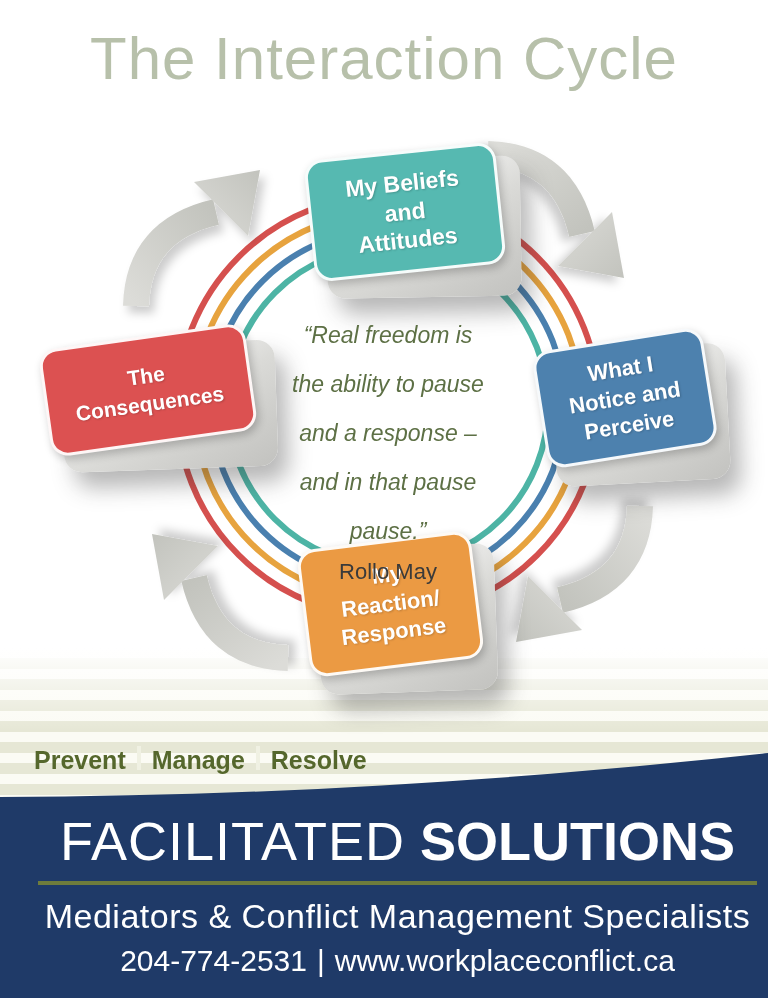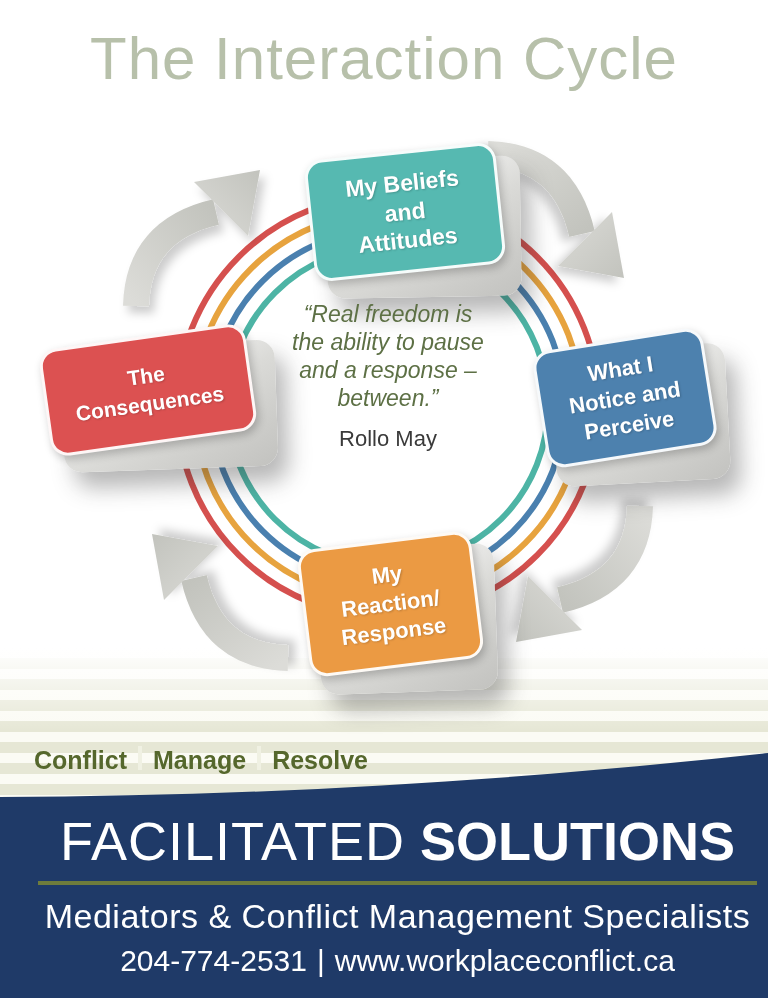--- a/index.html
+++ b/index.html
@@ -46,21 +46,21 @@
   #card-notice .card-face{background:#4d81ae;font-size:22px;line-height:1.3;}
   #card-notice .card-back{inset:10px -14px -28px 12px;transform:rotate(6deg);}
   #card-reaction{left:303px;top:540px;width:175px;height:128px;transform:rotate(-7deg);}
   #card-reaction .card-face{background:#eb9a43;font-size:22px;line-height:1.3;}
   #card-reaction .card-back{inset:8px -16px -26px 14px;transform:rotate(5deg);}
   #card-consequences{left:44px;top:336px;width:208px;height:108px;transform:rotate(-8deg);}
   #card-consequences .card-face{background:#dc5151;font-size:21px;line-height:1.35;}
   #card-consequences .card-back{inset:10px -22px -28px 16px;transform:rotate(6deg);}
   
   .quote{position:absolute;left:254px;top:300px;width:268px;z-index:3;text-align:center;}
-  .quote .qline{display:block;font-style:italic;color:#5d7045;font-size:23px;line-height:1.22;}
+  .quote .qline{display:block;font-style:italic;color:#5d7045;font-size:23px;line-height:1.22;margin-top:21px;}
   .quote .attr{display:block;margin-top:14px;color:#3a3a3a;font-size:22px;line-height:1.2;}
   .quote .year{display:block;color:#3a3a3a;font-size:22px;line-height:1.2;}
   
   .tagline{position:absolute;top:744px;left:34px;z-index:2;font-size:25px;font-weight:bold;color:#55672c;}
   .tagline .word{vertical-align:middle;}
   .tagline .sep{
     display:inline-block;width:4px;height:24px;background:#f0f1e3;
     margin:0 11px;vertical-align:-3px;
   }
   
@@ -142,26 +142,27 @@
     <div class="card-face">
       <span>The</span>
       <span>Consequences</span>
     </div>
   </div>
 
   <div class="quote">
     <span class="qline">“Real freedom is</span>
     <span class="qline">the ability to pause</span>
     <span class="qline">and a response –</span>
-    <span class="qline">between.”</span>
+    <span class="qline">and in that pause</span>
+    <span class="qline">pause.”</span>
     <span class="attr">Rollo May</span>
   </div>
 
   <div class="tagline">
-    <span class="word">Conflict</span><span class="sep"></span><span class="word">Manage</span><span class="sep"></span><span class="word">Resolve</span>
+    <span class="word">Prevent</span><span class="sep"></span><span class="word">Manage</span><span class="sep"></span><span class="word">Resolve</span>
   </div>
 
   <div class="footer">
     <svg class="footer-curve" width="768" height="258" viewBox="0 0 768 258">
       <path d="M0,57 C 260,56 500,42 768,13 L768,258 L0,258 Z" fill="#1f3a68"></path>
     </svg>
     <div class="footer-content">
       <div class="brand">
         <span class="light">FACILITATED</span>
         <span class="bold">SOLUTIONS</span>

